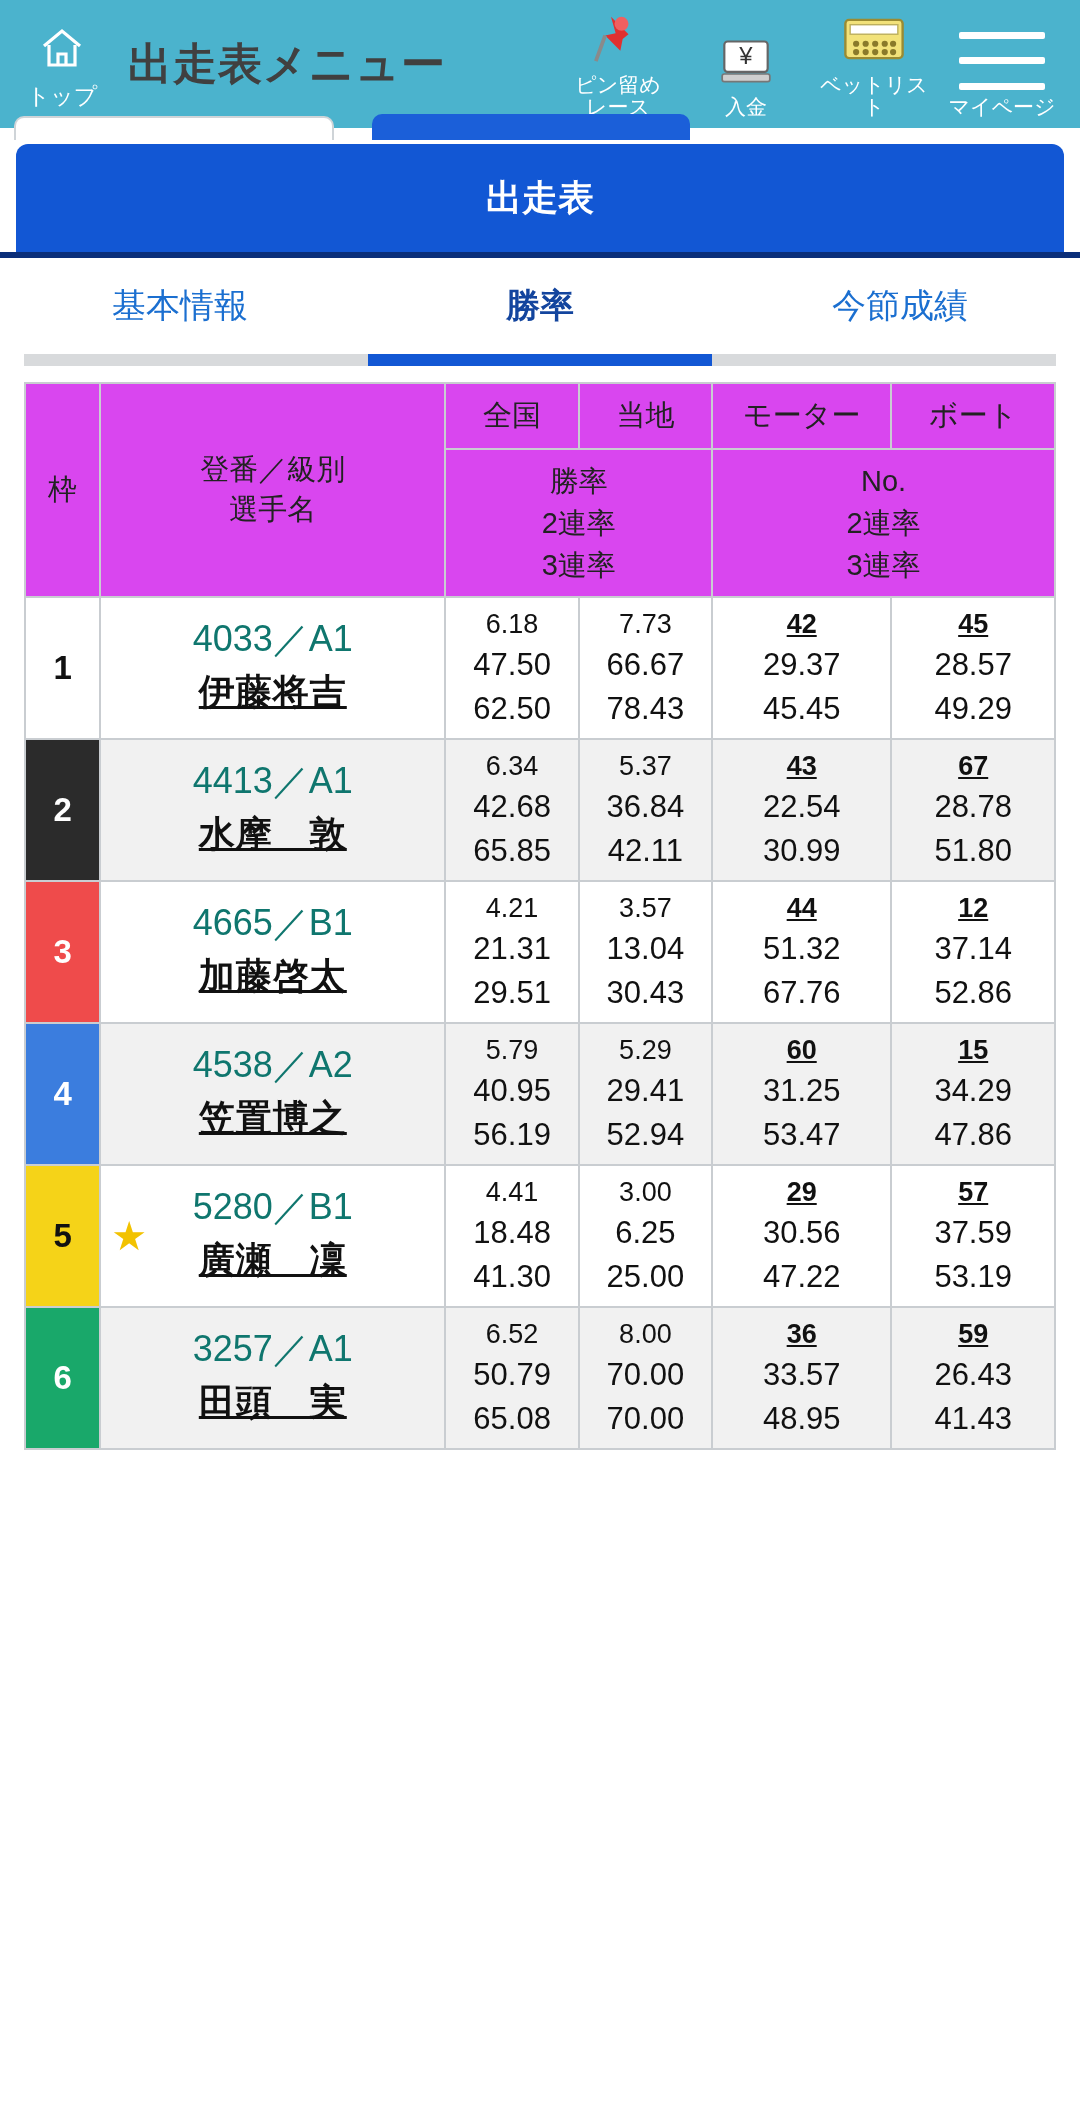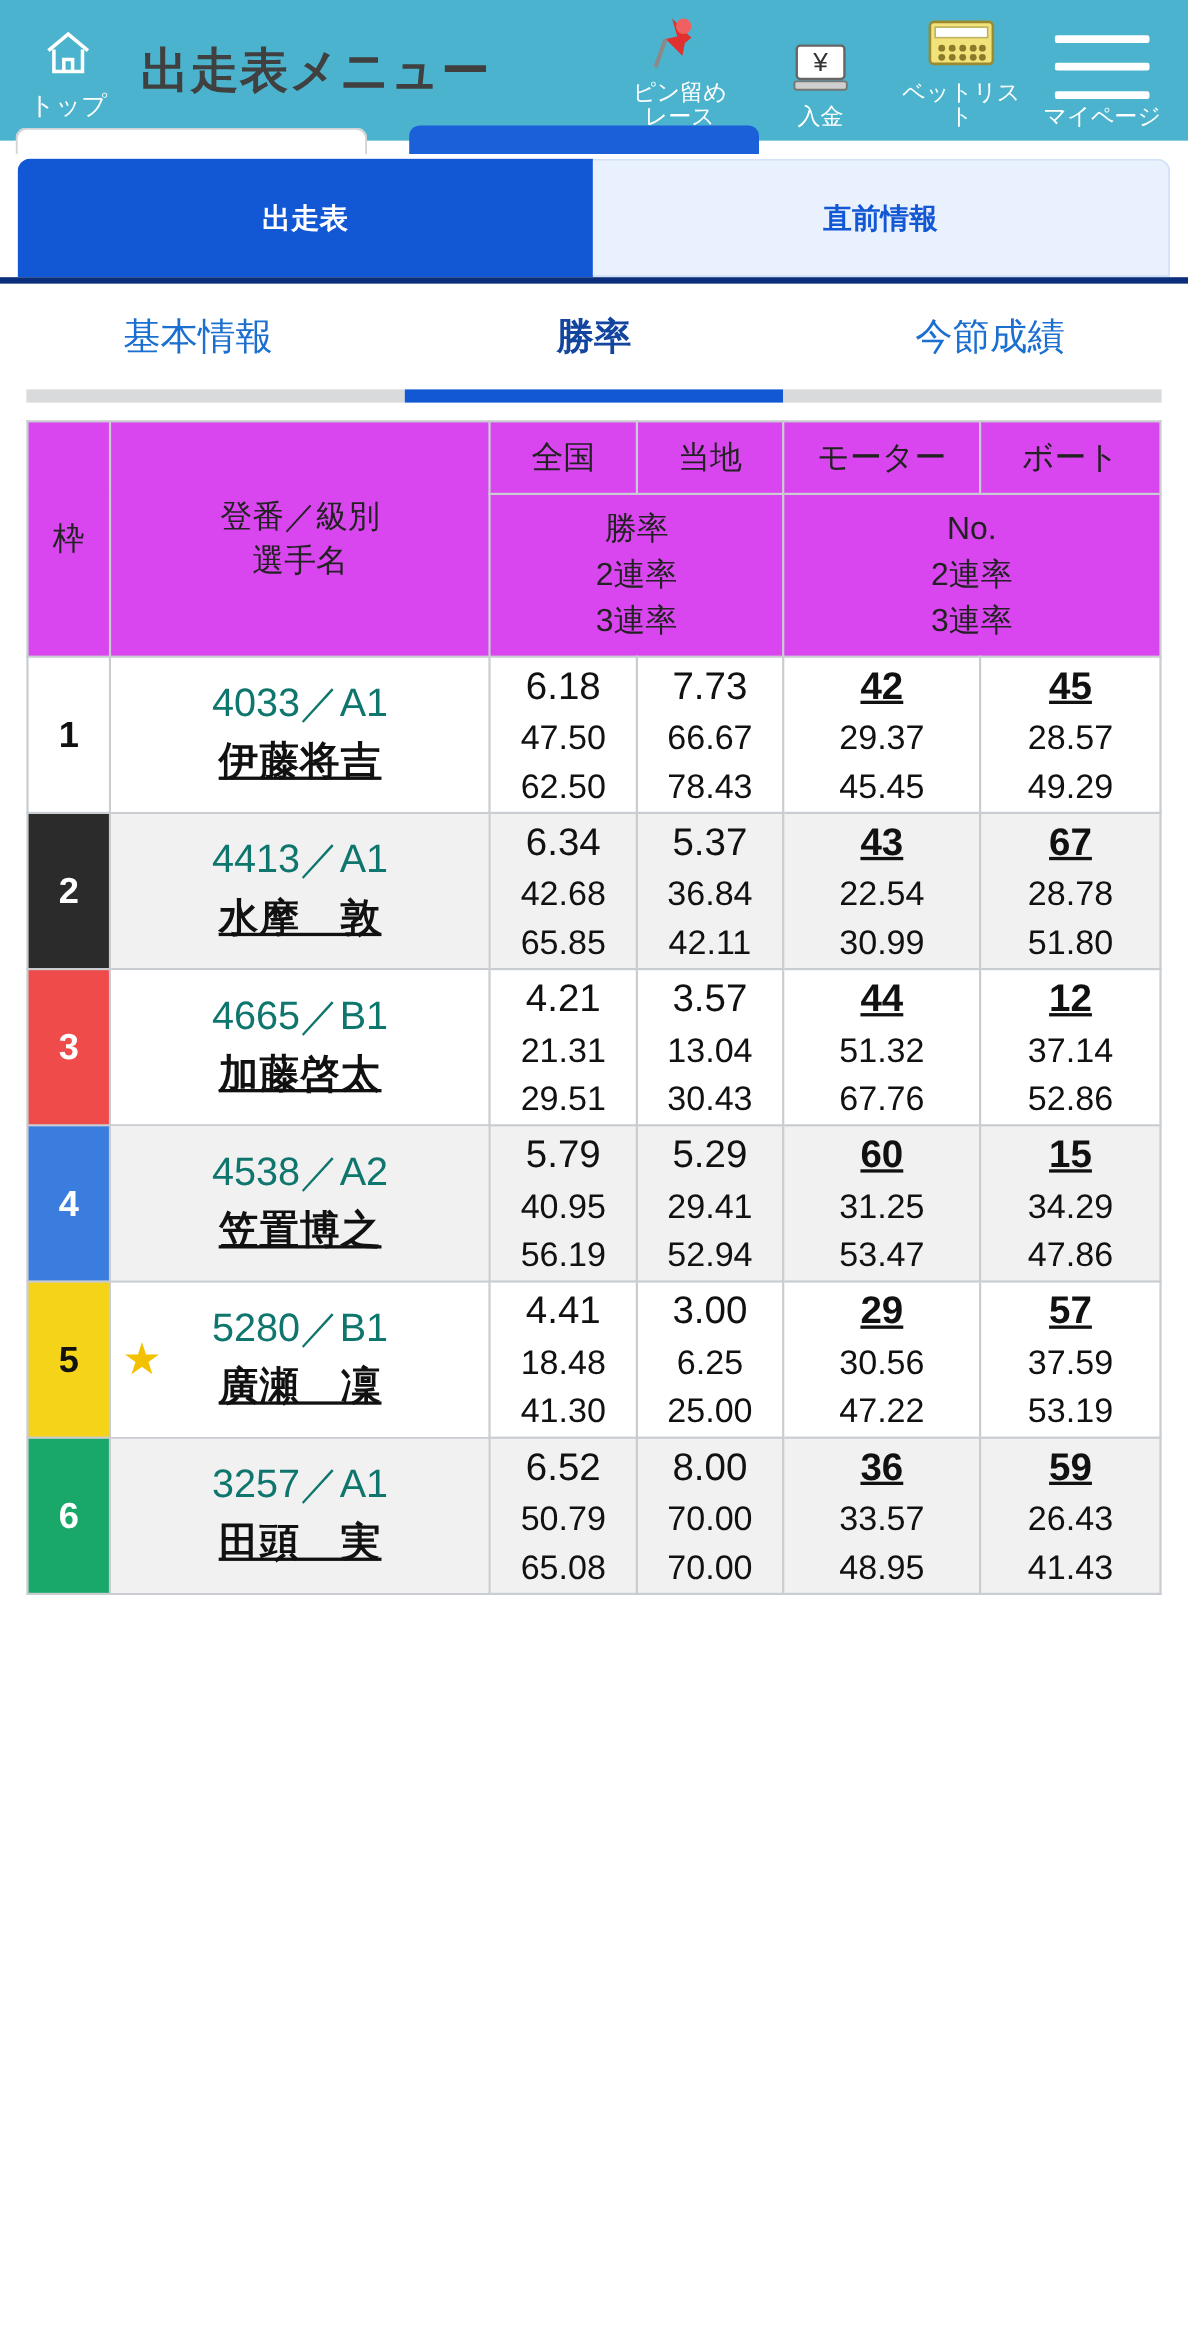--- a/index.html
+++ b/index.html
@@ -84,21 +84,21 @@
     margin: 0 16px;
     height: 108px;
     border-radius: 12px 12px 0 0;
     overflow: hidden;
   }
   .maintab {
     flex: 1;
     display: flex;
     align-items: center;
     justify-content: center;
-    font-size: 26px;
+    font-size: 36px;
     font-weight: bold;
   }
   .maintab.active { background: #1257d4; color: #ffffff; }
   .maintab.inactive { background: #e8f1fd; color: #1257d4; border: 2px solid #d3e2f7; border-left: none; border-radius: 0 12px 0 0;}
   .tabs-underline { height: 6px; background: #0b2f7a; margin: 0 0 0 0; }
 
   
   .subtabs {
     display: flex;
     height: 96px;
@@ -176,21 +176,21 @@
   .star {
     position: absolute;
     left: 10px;
     top: 50%;
     transform: translateY(-50%);
     font-size: 40px;
     color: #f2c200;
     line-height: 1;
   }
   .stat { line-height: 1.42; }
-  .stat .l1 { font-size: 35px; }
+  .stat .l1 { font-size: 27px; }
   .stat .l2 { font-size: 31px; }
   .stat .l3 { font-size: 31px; }
   .stat .l1.num { text-decoration: underline; font-weight: bold; }
 </style>
 </head>
 <body>
 
 <div class="header">
 
   <div class="hdr-home">
@@ -265,21 +265,20 @@
   </div>
 </div>
 
 <div class="ghost-row">
   <div class="ghost-left"></div>
   <div class="ghost-mid"></div>
 </div>
 
 <div class="maintabs">
   <div class="maintab active">出走表</div>
-  <div class="maintab inactive">直前情報</div>
 </div>
 <div class="tabs-underline"></div>
 
 <div class="subtabs">
   <div class="subtab">基本情報</div>
   <div class="subtab active">勝率</div>
   <div class="subtab">今節成績</div>
 </div>
 <div class="subbar">
   <div></div>

